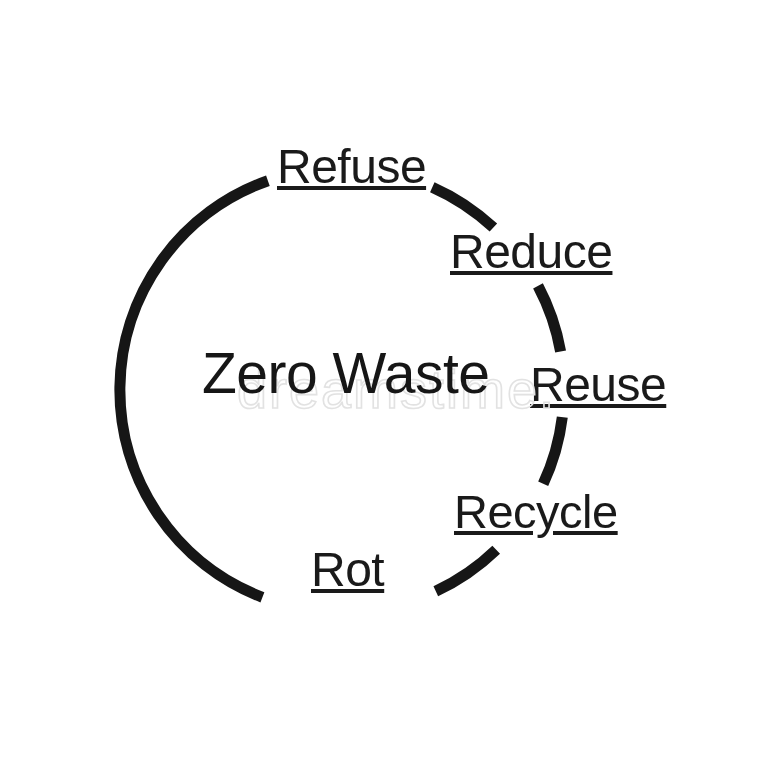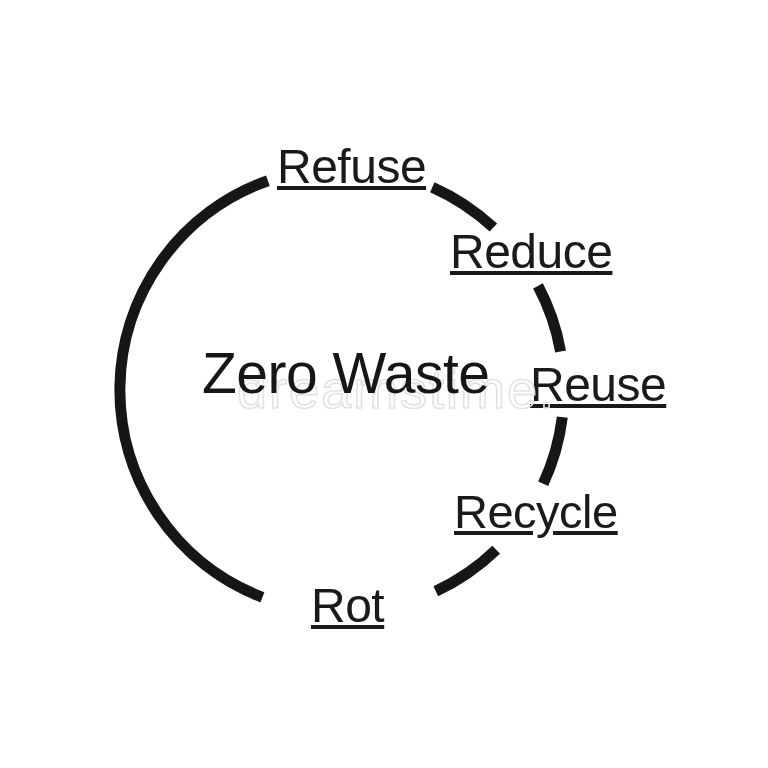--- a/index.html
+++ b/index.html
@@ -26,21 +26,21 @@
     font-size: 48px;
     line-height: 1;
     letter-spacing: -0.5px;
     white-space: nowrap;
     text-decoration: underline;
   }
   .label-refuse  { left: 277px; top: 143px; }
   .label-reduce  { left: 450px; top: 228px; }
   .label-reuse   { left: 530px; top: 361px; }
   .label-recycle { left: 454px; top: 488px; font-size: 47px; }
-  .label-rot     { left: 311px; top: 582px; }
+  .label-rot     { left: 311px; top: 546px; }
   .center-label {
     position: absolute;
     left: 202px; top: 345px;
     color: #161616;
     font-size: 57px;
     line-height: 1;
     letter-spacing: -0.5px;
     white-space: nowrap;
     z-index: 2;
   }

